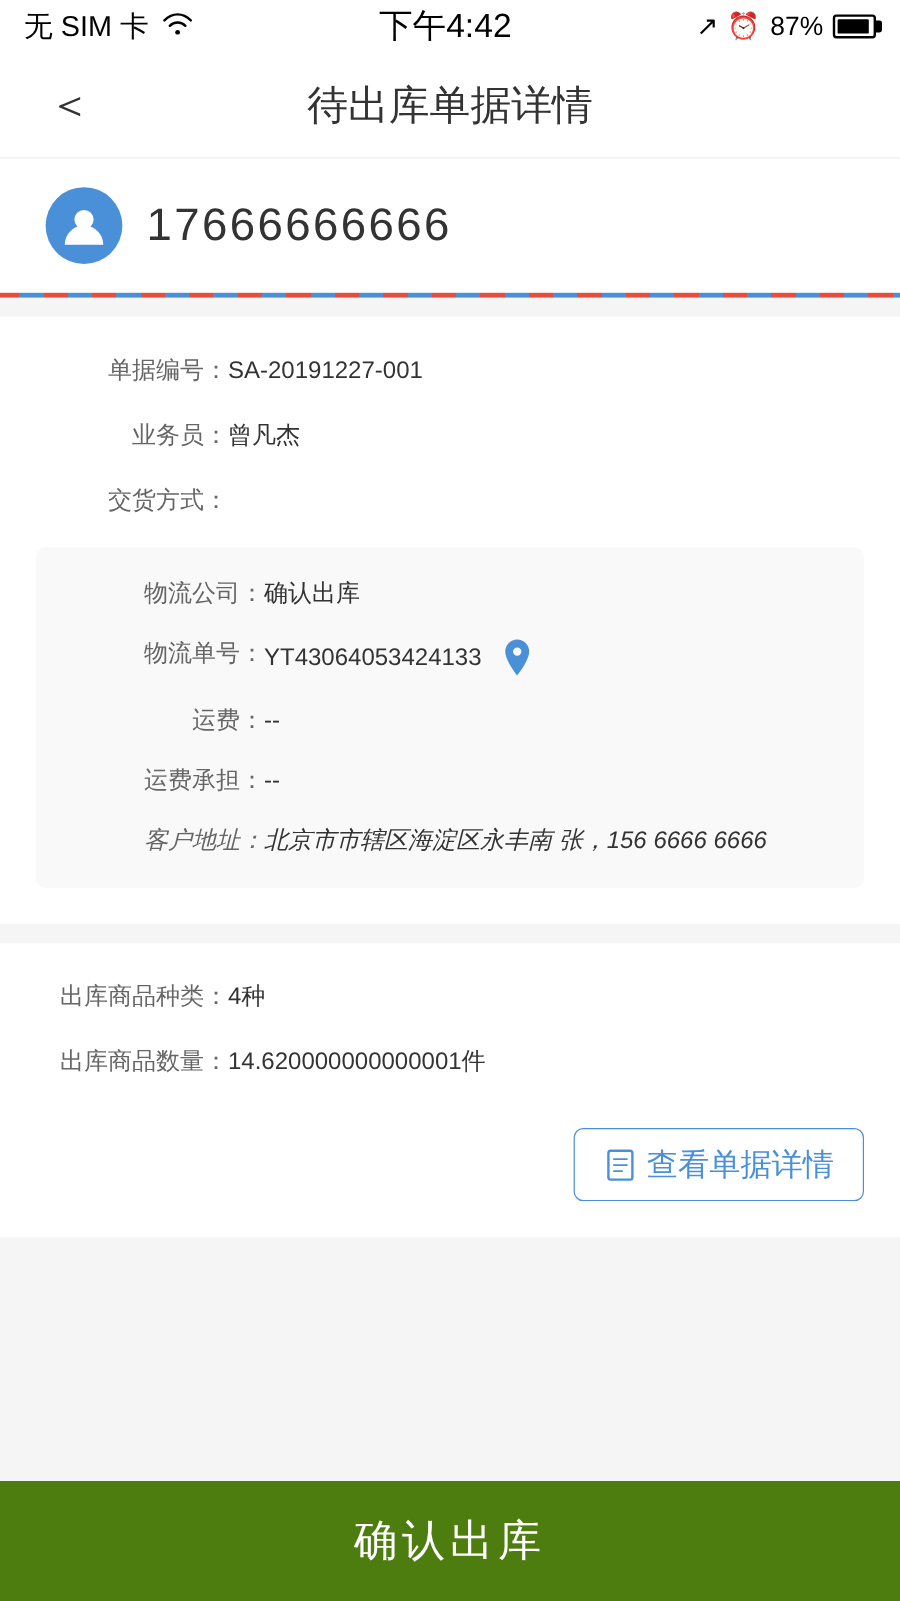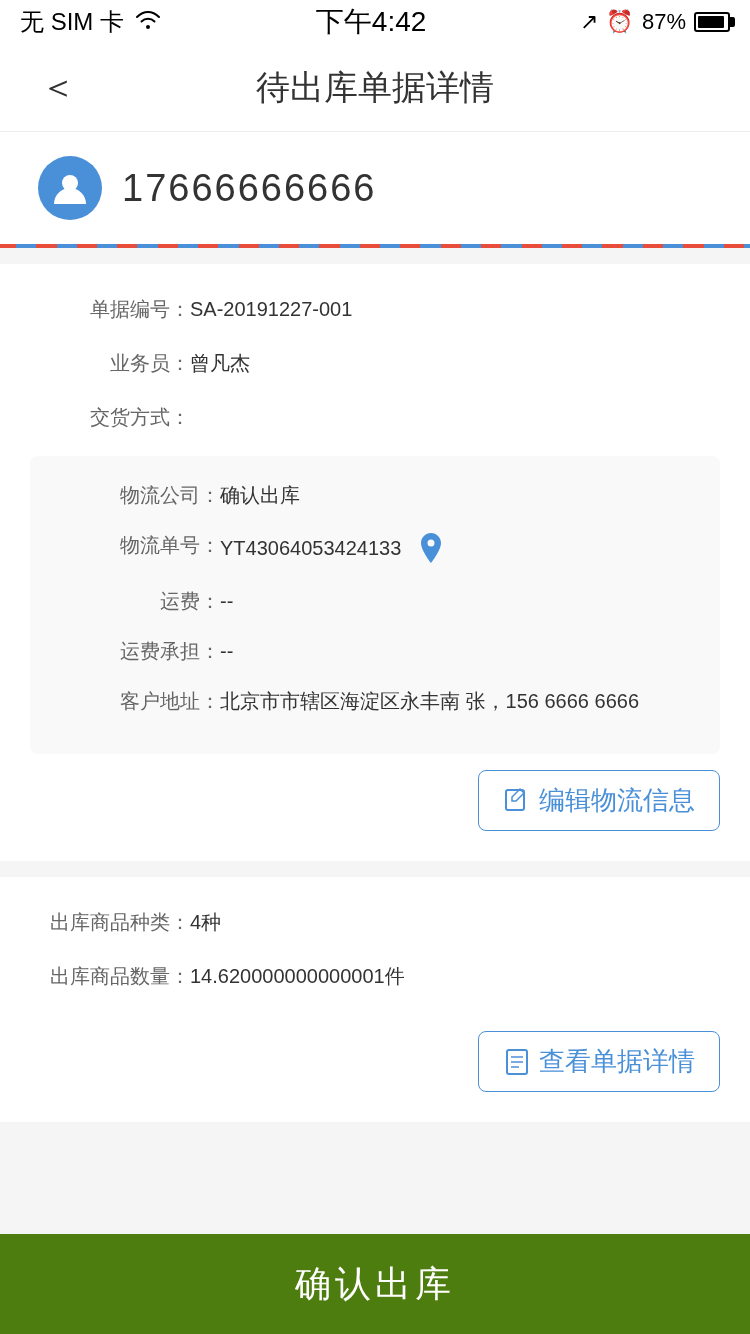--- a/index.html
+++ b/index.html
@@ -114,21 +114,21 @@
     }
 
     
     .logistics-card {
       background: #f9f9f9;
       border-radius: 8px;
       padding: 24px 30px;
       margin-top: 16px;
     }
     .logistics-card .info-row { margin-bottom: 20px; }
-    .logistics-card .info-row:last-child { margin-bottom: 14px; }
+    .logistics-card .info-row:last-child { margin-bottom: 0; font-style: italic; }
 
     
     .location-icon {
       width: 36px;
       height: 36px;
       display: inline-flex;
       align-items: center;
       justify-content: center;
       cursor: pointer;
     }
@@ -277,29 +277,20 @@
     <div class="info-row">
       <span class="info-label">运费承担：</span>
       <span class="info-value">--</span>
     </div>
     <div class="info-row">
       <span class="info-label">客户地址：</span>
       <span class="info-value" style="flex-wrap:wrap;">北京市市辖区海淀区永丰南  张，156 6666 6666</span>
     </div>
   </div>
 
-  <div class="btn-row">
-    <button class="btn-outline">
-      <svg width="28" height="28" viewBox="0 0 28 28" fill="none" xmlns="http://www.w3.org/2000/svg">
-        <rect x="3" y="3" width="18" height="20" rx="2" stroke="#4a90d9" stroke-width="2" fill="none"></rect>
-        <path d="M17 2l4 4-8 8H9v-4l8-8z" stroke="#4a90d9" stroke-width="1.5" fill="none"></path>
-      </svg>
-      <span>编辑物流信息</span>
-    </button>
-  </div>
 </div>
 
 <div class="goods-section">
   <div class="info-row">
     <span class="info-label">出库商品种类：</span>
     <span class="info-value">4种</span>
   </div>
   <div class="info-row">
     <span class="info-label">出库商品数量：</span>
     <span class="info-value">14.620000000000001件</span>

